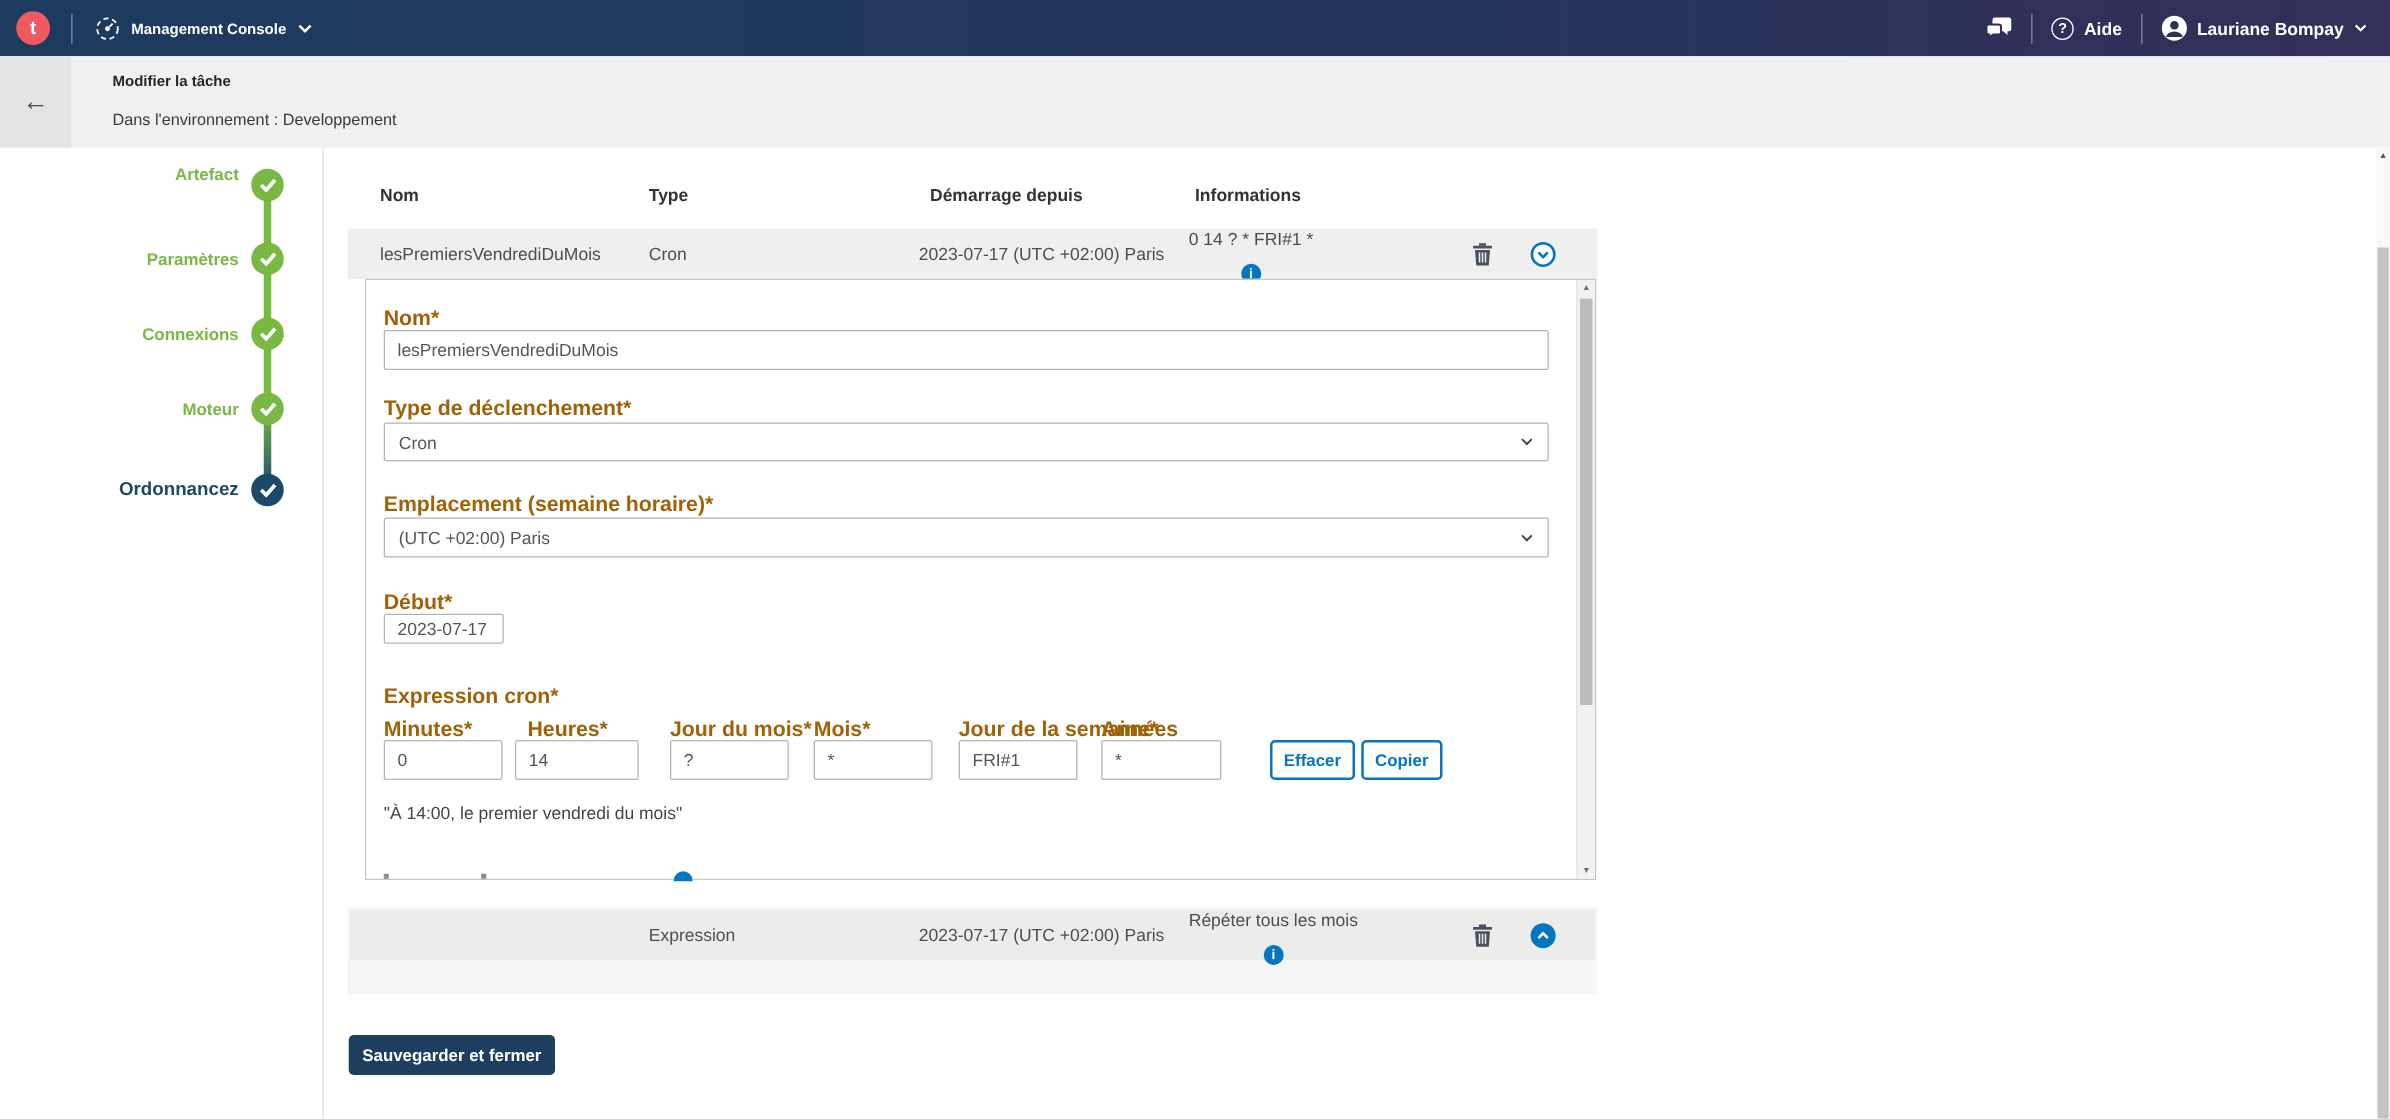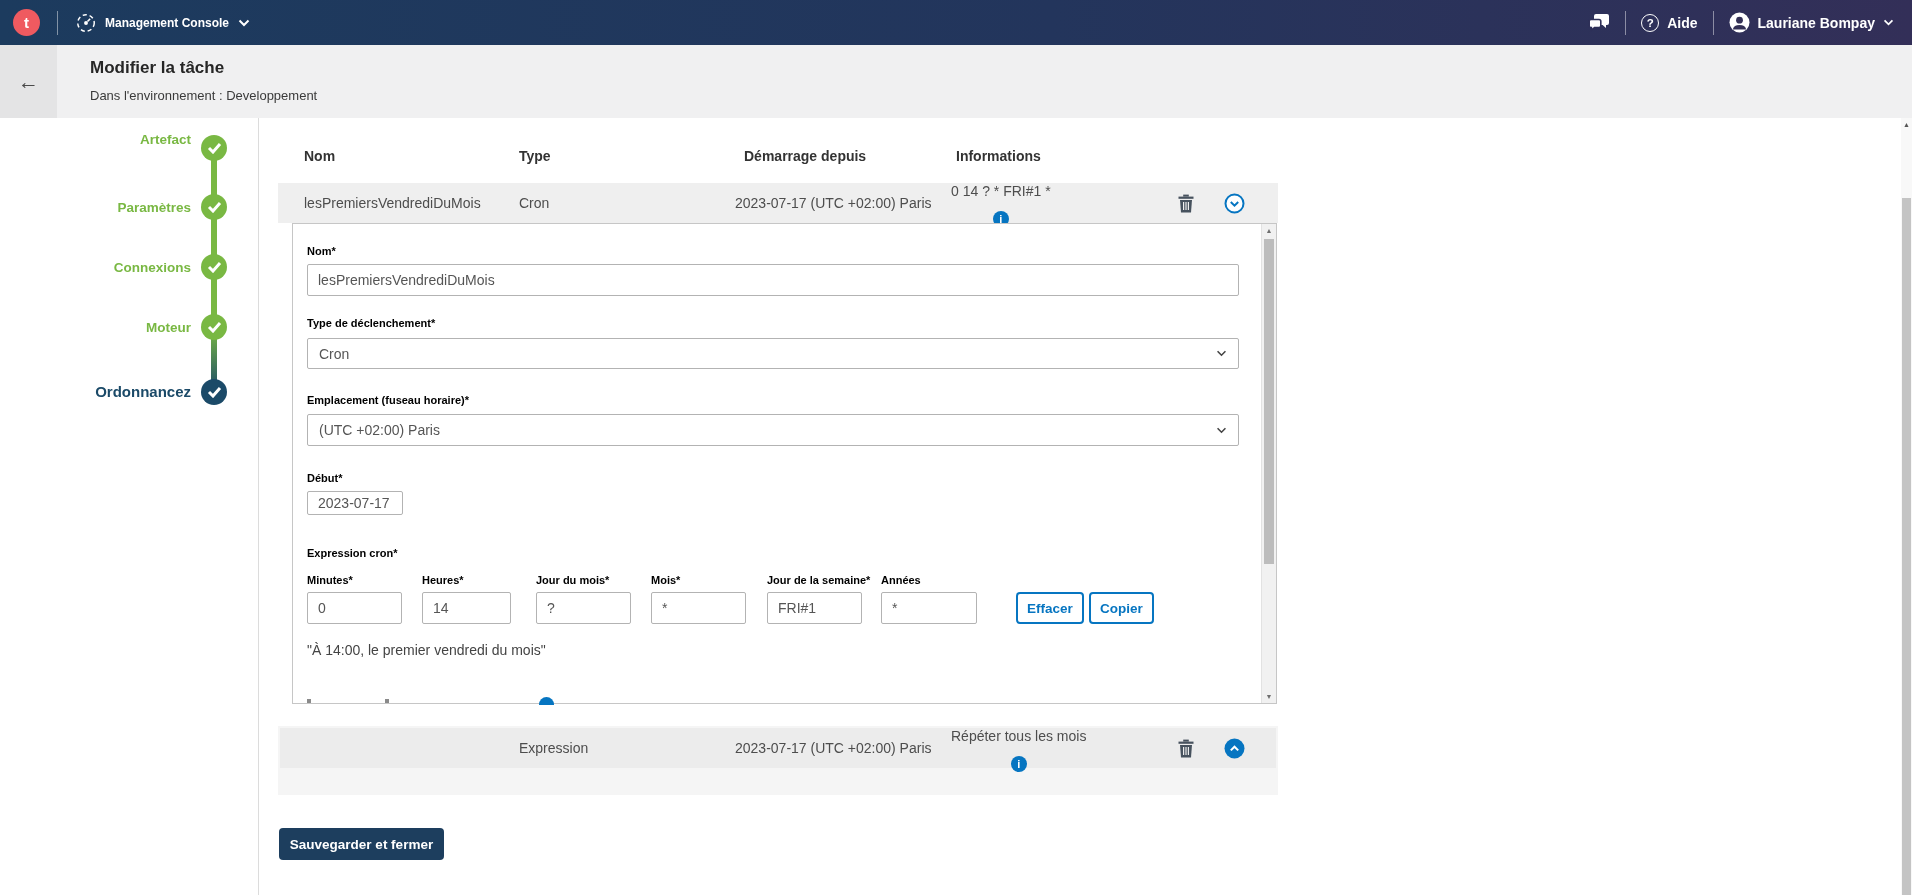--- a/index.html
+++ b/index.html
@@ -22,21 +22,21 @@
   .tb-item { display:flex; align-items:center; gap:8px; font-weight:700; font-size:14px; }
   .help-circle { width:18px; height:18px; border:1.7px solid #fff; border-radius:50%;
                  display:flex; align-items:center; justify-content:center;
                  font-size:11.5px; font-weight:700; }
 
   
   .page-header { position:absolute; top:45px; left:0; width:1912px; height:73px; background:#f0f0f1; }
   .back-box { position:absolute; left:0; top:0; width:57px; height:73px; background:#e4e4e5;
               display:flex; align-items:center; justify-content:center;
               font-size:21px; color:#4a4a4a; cursor:pointer; }
-  .page-title { position:absolute; left:90px; top:13px; font-size:17px; font-weight:700; color:#262626; }
+  .page-title { position:absolute; left:90px; top:13px; font-size:12px; font-weight:700; color:#262626; }
   .page-subtitle { position:absolute; left:90px; top:43px; font-size:13px; color:#3a3a3a; }
 
   
   .v-divider { position:absolute; left:258px; top:118px; width:1px; height:777px; background:#dcdcdc; }
   .connector { position:absolute; left:211px; width:6px; background:#79b843; }
   .connector.grad { background:linear-gradient(#79b843,#1b4a68); }
   .step-circle { position:absolute; left:201px; width:26px; height:26px; border-radius:50%;
                  display:flex; align-items:center; justify-content:center; }
   .step-circle.done { background:#79b843; }
   .step-circle.current { background:#1b4a68; }
@@ -52,21 +52,21 @@
   .cell-info { gap:12px;flex-direction:column; }
   .info-icon { width:16px; height:16px; border-radius:50%; background:#0675c1; color:#fff;
                font-size:11px; font-weight:700; display:inline-flex; align-items:center;
                justify-content:center; cursor:pointer; flex:none; }
   .icon-btn { position:absolute; top:0; height:40px; display:flex; align-items:center;
               background:none; border:none; cursor:pointer; }
 
   
   .panel { position:absolute; left:292px; top:223px; width:985px; height:481px;
            background:#fff; border:1px solid #c6c6c6; }
-  .form-label { position:absolute; font-size:11px; font-weight:700; color:#000000; }
+  .form-label { position:absolute; font-size:17px; font-weight:700; color:#a16207; }
   .text-input { position:absolute; border:1px solid #b3b3b3; border-radius:2px;
                 font-size:14px; color:#555; padding:0 10px; background:#fff;
                 font-family:"Liberation Sans", sans-serif; }
   .fake-select { position:absolute; border:1px solid #b3b3b3; border-radius:2px;
                  display:flex; align-items:center; justify-content:space-between;
                  padding:0 11px; font-size:14px; color:#555; background:#fff; cursor:pointer; }
   .ghost-btn { position:absolute; top:368px; height:32px; border:2px solid #0675c1;
                color:#0675c1; background:#fff; border-radius:4px; font-weight:700;
                font-size:13.5px; padding:0 9px; cursor:pointer;
                font-family:"Liberation Sans", sans-serif; }
@@ -238,42 +238,42 @@
     <input class="text-input" style="left: 14px; top: 40px; width: 932px; height: 32px;" value="lesPremiersVendrediDuMois">
 
     <div class="form-label" style="left:14px; top:93px;">Type de déclenchement*</div>
     <div class="fake-select" style="left:14px; top:114px; width:932px; height:31px;">
       <span>Cron</span>
       <svg width="11" height="7" viewBox="0 0 12 8">
           <path d="M1.5 1.5 L6 6 L10.5 1.5" fill="none" stroke="#444" stroke-width="1.8"></path>
         </svg>
     </div>
 
-    <div class="form-label" style="left:14px; top:170px;">Emplacement (fuseau horaire)*</div>
+    <div class="form-label" style="left:14px; top:170px;">Emplacement (semaine horaire)*</div>
     <div class="fake-select" style="left:14px; top:190px; width:932px; height:32px;">
       <span>(UTC +02:00) Paris</span>
       <svg width="11" height="7" viewBox="0 0 12 8">
           <path d="M1.5 1.5 L6 6 L10.5 1.5" fill="none" stroke="#444" stroke-width="1.8"></path>
         </svg>
     </div>
 
     <div class="form-label" style="left:14px; top:248px;">Début*</div>
     <input class="text-input" style="left: 14px; top: 267px; width: 96px; height: 24px;" value="2023-07-17">
 
     <div class="form-label" style="left:14px; top:323px;">Expression cron*</div>
 
     <div class="form-label" style="left:14px;  top:350px;">Minutes*</div>
     <div class="form-label" style="left:129px; top:350px;">Heures*</div>
     <div class="form-label" style="left:243px; top:350px;">Jour du mois*</div>
     <div class="form-label" style="left:358px; top:350px;">Mois*</div>
     <div class="form-label" style="left:474px; top:350px;">Jour de la semaine*</div>
     <div class="form-label" style="left:588px; top:350px;">Années</div>
 
     <input class="text-input" style="left: 14px; top: 368px; width: 95px; height: 32px;" value="0">
-    <input class="text-input" style="left: 129px; top: 368px; width: 89px; height: 32px;" value="14">
+    <input class="text-input" style="left: 119px; top: 368px; width: 99px; height: 32px;" value="14">
     <input class="text-input" style="left: 243px; top: 368px; width: 95px; height: 32px;" value="?">
     <input class="text-input" style="left: 358px; top: 368px; width: 95px; height: 32px;" value="*">
     <input class="text-input" style="left: 474px; top: 368px; width: 95px; height: 32px;" value="FRI#1">
     <input class="text-input" style="left: 588px; top: 368px; width: 96px; height: 32px;" value="*">
 
     <button class="ghost-btn" style="left:723px;">Effacer</button>
     <button class="ghost-btn" style="left:796px;">Copier</button>
 
     <div class="cron-desc">"À 14:00, le premier vendredi du mois"</div>
 

